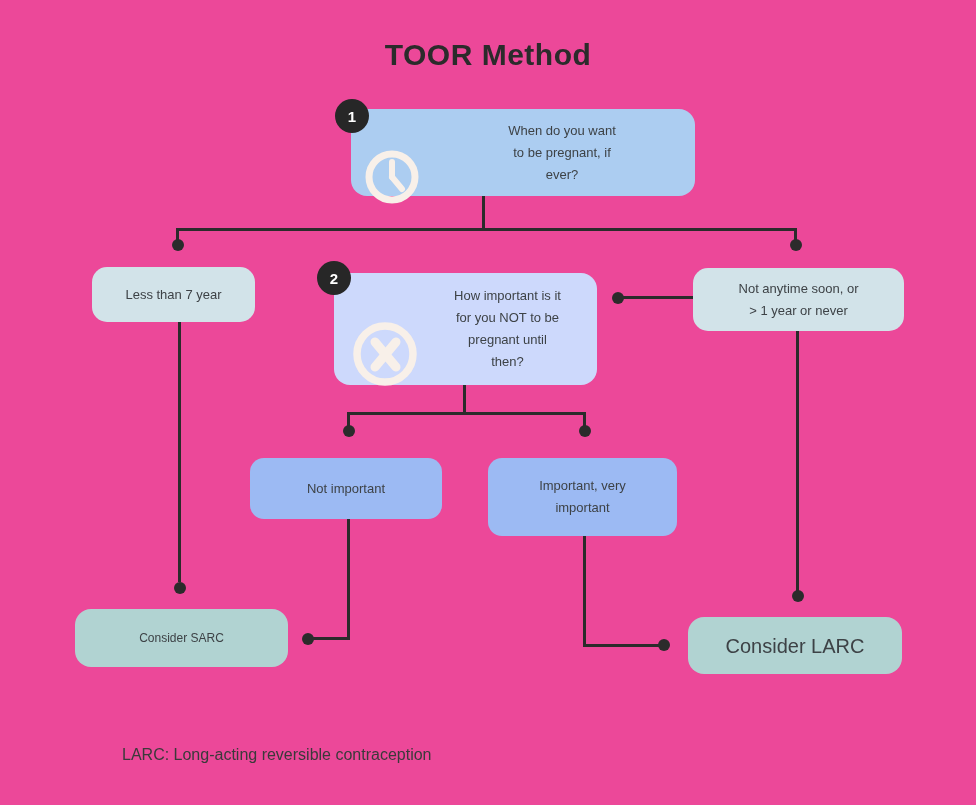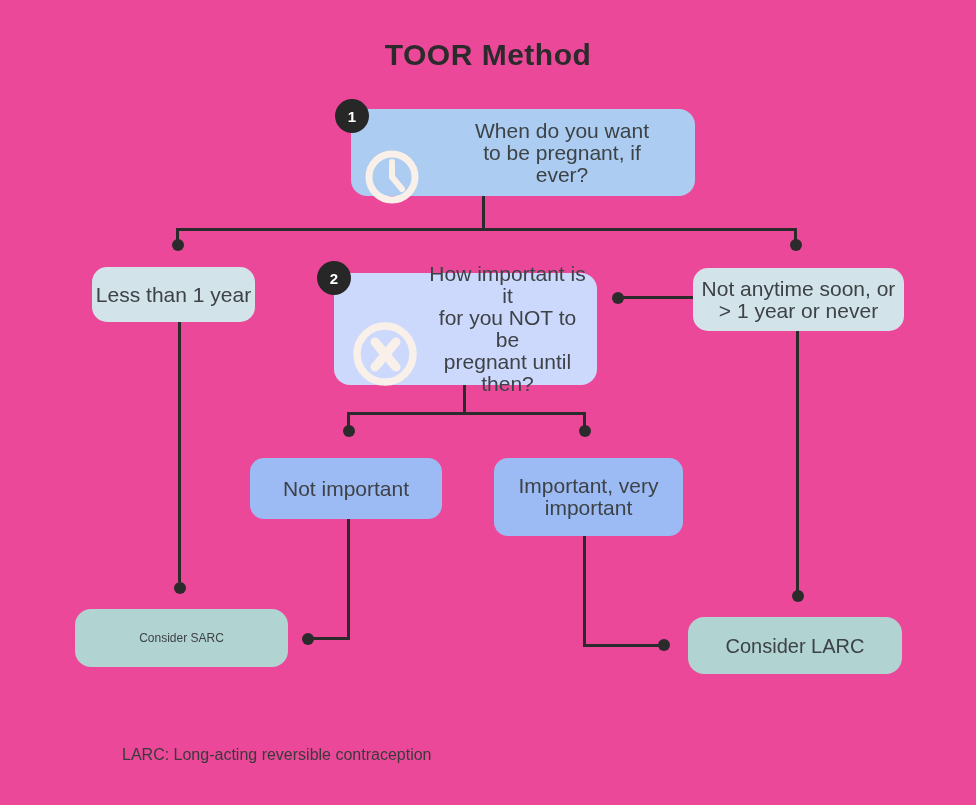--- a/index.html
+++ b/index.html
@@ -18,37 +18,37 @@
     text-align:center;
     font-size:30px;font-weight:700;color:#2b2b2b;
     letter-spacing:.5px;
     margin:0;
   }
   .box{
     position:absolute;
     border-radius:16px;
     display:flex;align-items:center;justify-content:center;
     color:#3d4246;
-    font-size:21px;
+    font-size:13px;
     line-height:22px;
     text-align:center;
     white-space:pre-line;
   }
   .q-box{justify-content:flex-start;}
   .q-text{
     flex:1;
     text-align:center;
     white-space:pre-line;
   }
   .q1{left:351px;top:109px;width:266px;height:87px;background:#accdf1;padding-left:78px;}
   .q2{left:334px;top:273px;width:263px;height:112px;background:#cdd9fc;padding-left:92px;padding-right:8px;box-sizing:border-box;width:263px;}
   .opt-less{left:92px;top:267px;width:163px;height:55px;background:#d2e3e9;border-radius:15px;}
   .opt-notanytime{left:693px;top:268px;width:211px;height:63px;background:#d2e3e9;border-radius:15px;}
   .ans-notimp{left:250px;top:458px;width:192px;height:61px;background:#9cbaf3;border-radius:14px;}
-  .ans-imp{left:488px;top:458px;width:189px;height:78px;background:#9cbaf3;border-radius:14px;margin-left:6px;}
+  .ans-imp{left:488px;top:458px;width:189px;height:78px;background:#9cbaf3;border-radius:14px;}
   .res-sarc{left:75px;top:609px;width:213px;height:58px;background:#b1d3d2;font-size:12px;}
   .res-larc{left:688px;top:617px;width:214px;height:57px;background:#b1d3d2;font-size:20px;}
   .badge{
     position:absolute;width:34px;height:34px;border-radius:50%;
     background:#272727;color:#ffffff;
     display:flex;align-items:center;justify-content:center;
     font-size:15px;font-weight:700;
     z-index:5;
   }
   .badge1{left:335px;top:99px;}
@@ -133,21 +133,21 @@
         <line x1="44" y1="21" x2="23" y2="46" stroke="#f8f0e9" stroke-width="9" stroke-linecap="round"></line>
       </svg>
     </span>
     <span class="q-text">How important is it
 for you NOT to be
 pregnant until
 then?</span>
   </div>
   <div class="badge badge2">2</div>
 
-  <div class="box opt-less">Less than 1 year</div>
+  <div class="box opt-less">Less than 7 year</div>
   <div class="box opt-notanytime">Not anytime soon, or
 &gt; 1 year or never</div>
   <div class="box ans-notimp">Not important</div>
   <div class="box ans-imp">Important, very
 important</div>
 
   <div class="box res-sarc">Consider SARC</div>
   <div class="box res-larc">Consider LARC</div>
 
   <div class="legend">

